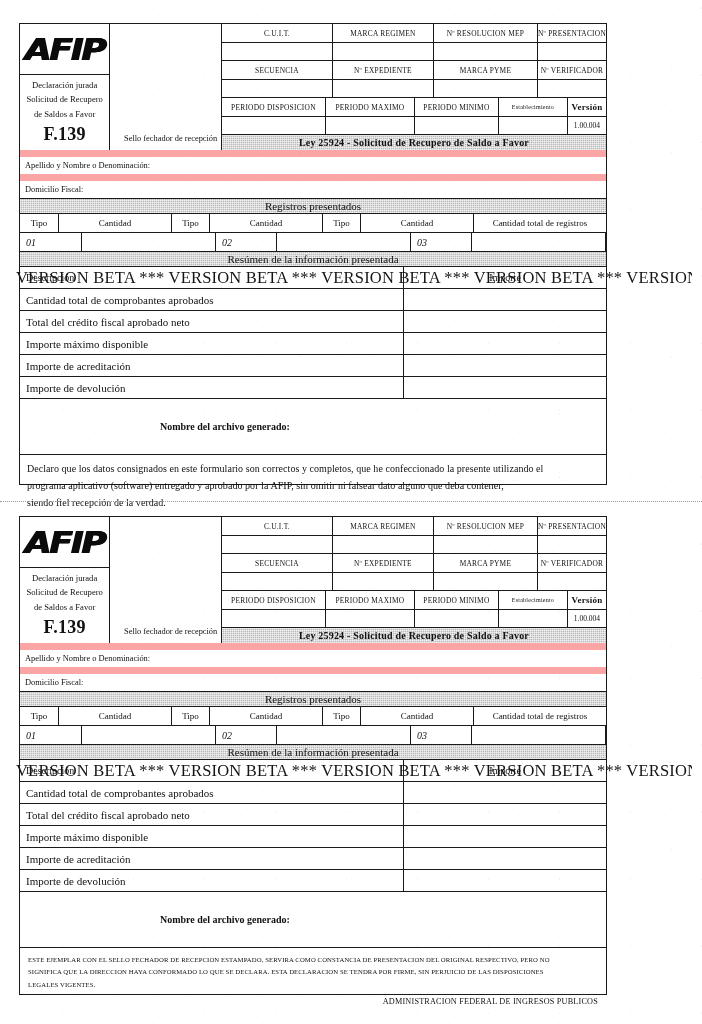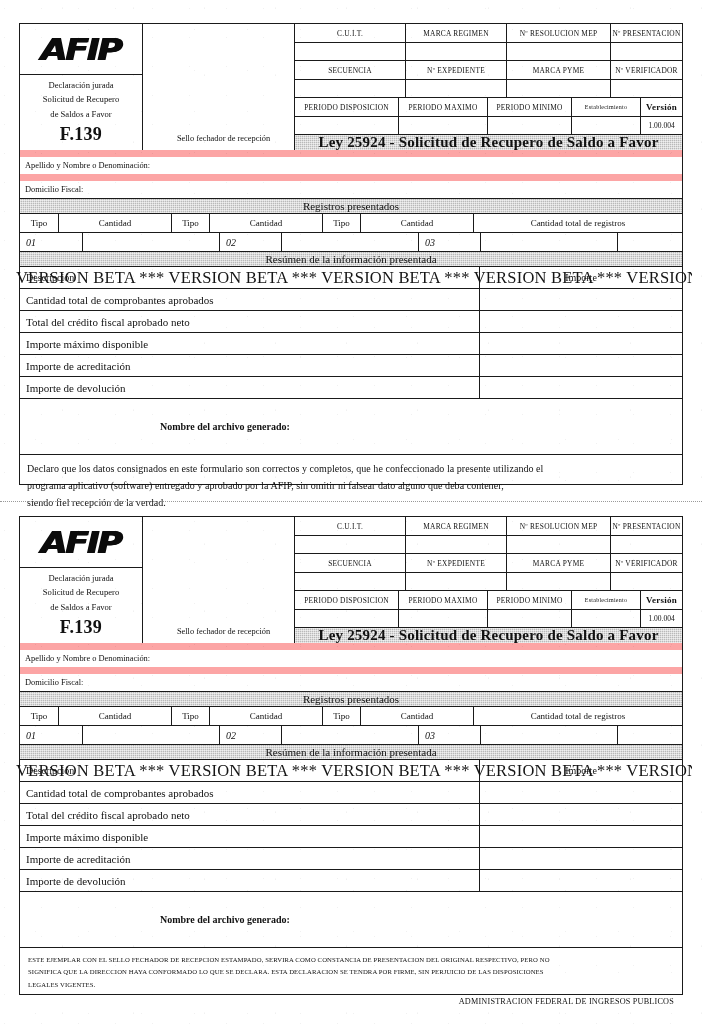--- a/index.html
+++ b/index.html
@@ -20,21 +20,21 @@
   
   .page {
     position: absolute;
     left: 0; top: 0;
     width: 702px; height: 1024px;
   }
 
   .form-copy {
     position: absolute;
     left: 19px;
-    width: 664px;
+    width: 588px;
     border: 1px solid #1a1a1a;
     box-sizing: border-box;
     background: #fff;
   }
   .form-copy.copy-1 { top: 23px; height: 462px; }
   .form-copy.copy-2 { top: 516px; height: 479px; }
 
   
   .cut-line {
     position: absolute;
@@ -143,21 +143,21 @@
     background-color: #b9b9b9;
     background-image:
       repeating-linear-gradient(0deg, rgba(255,255,255,.55) 0 1px, rgba(0,0,0,0) 1px 2px),
       repeating-linear-gradient(90deg, rgba(255,255,255,.5) 0 1px, rgba(0,0,0,0) 1px 2px);
   }
   .law-band {
     height: 15px;
     display: flex;
     align-items: center;
     justify-content: center;
-    font-size: 15px;
+    font-size: 10px;
     font-weight: bold;
     letter-spacing: 0.2px;
   }
 
   
   .ident-row {
     height: 17px;
     display: flex;
     align-items: center;
     padding-left: 5px;

